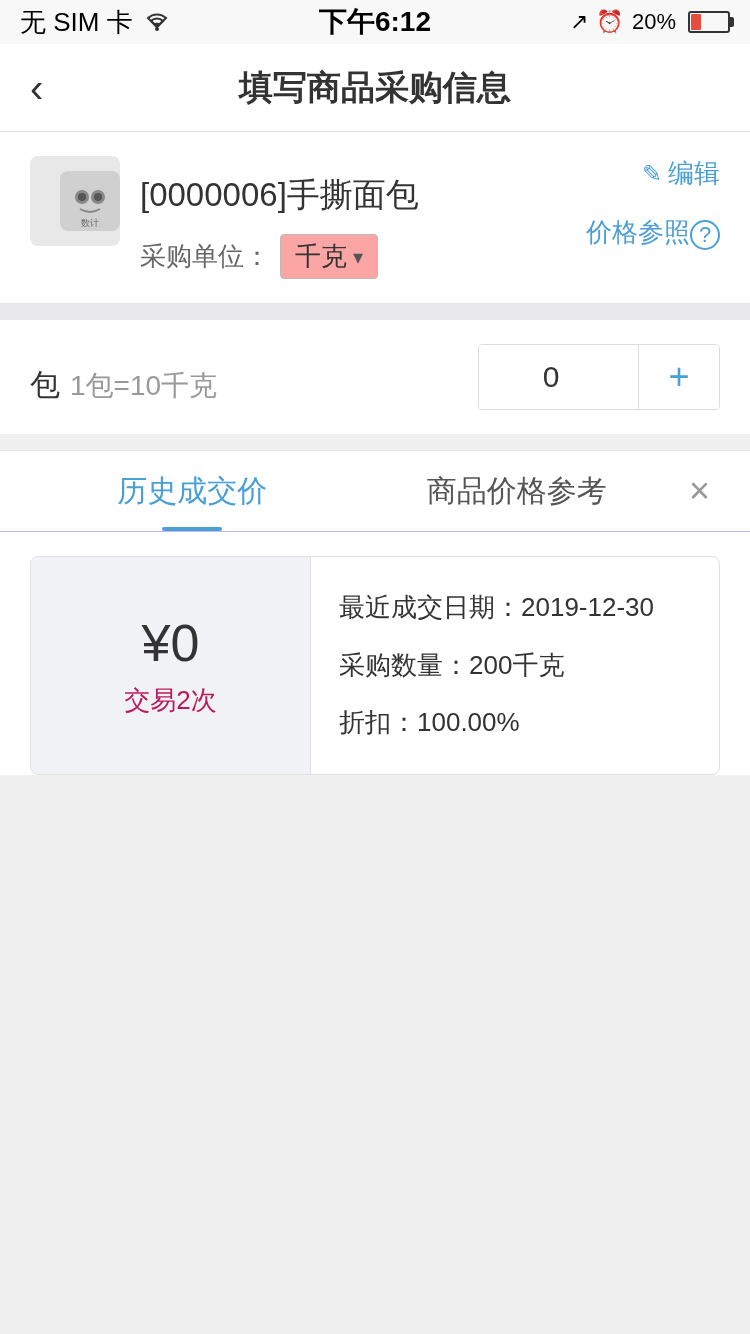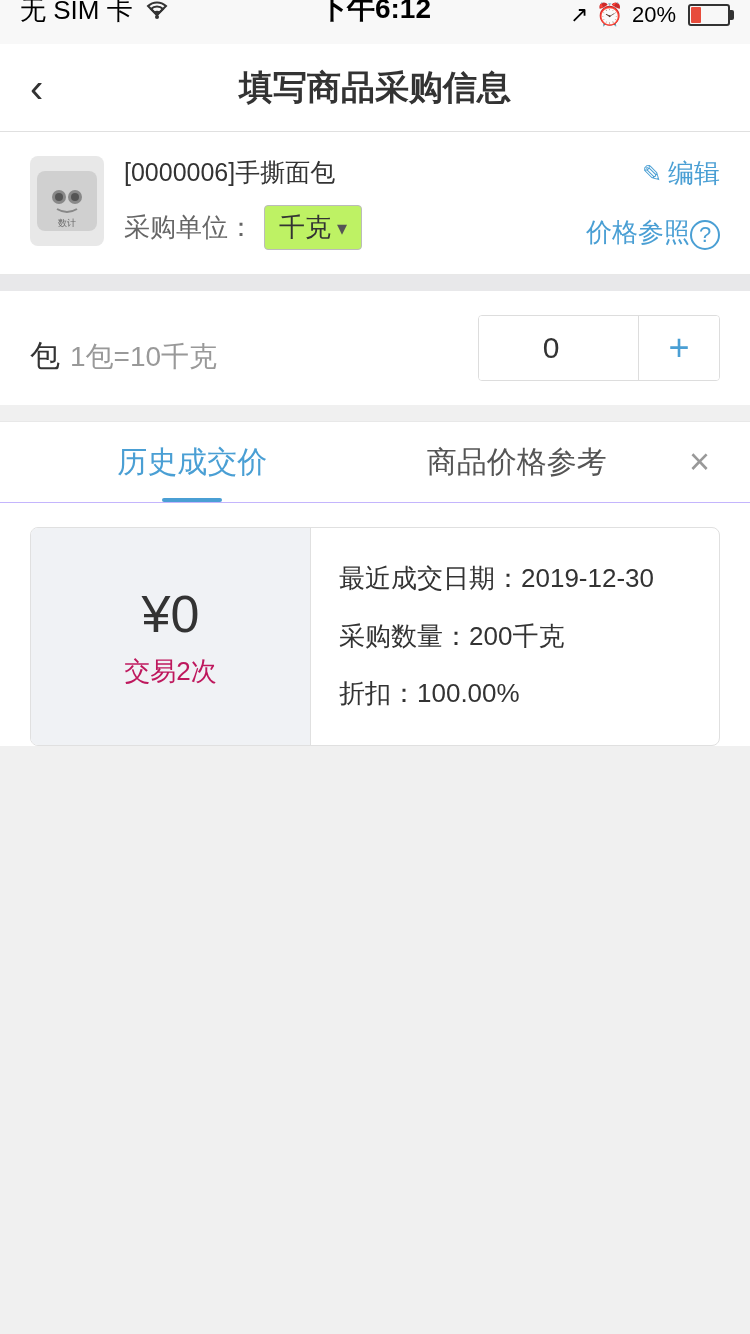--- a/index.html
+++ b/index.html
@@ -10,21 +10,21 @@
       font-family: -apple-system, 'PingFang SC', 'Helvetica Neue', Arial, sans-serif;
       background: #f0f0f0;
       overflow-x: hidden;
     }
 
     
     .status-bar {
       height: 44px;
       background: #f8f8f8;
       display: flex;
-      align-items: flex-end;
+      align-items: center;
       justify-content: space-between;
       padding: 16px 20px;
       font-size: 26px;
       font-weight: 500;
     }
     .status-left {
       display: flex;
       align-items: center;
       gap: 10px;
       font-size: 26px;
@@ -109,55 +109,56 @@
       display: flex;
       align-items: flex-start;
       justify-content: space-between;
     }
     .product-left {
       display: flex;
       align-items: flex-start;
       gap: 20px;
     }
     .product-image {
-      width: 74px;
+      width: 90px;
       height: 90px;
       background: #e8e8e8;
       border-radius: 8px;
       display: flex;
       align-items: center;
-      justify-content: center;
+      justify-content: flex-end;
       flex-shrink: 0;
     }
     .product-info {
       display: flex;
       flex-direction: column;
       gap: 16px;
     }
     .product-name {
-      font-size: 25px;
+      font-size: 33px;
       color: #333;
       font-weight: 500;
+      margin-top: 17px;
     }
     .product-unit-row {
       display: flex;
       align-items: center;
       gap: 10px;
     }
     .unit-label {
       font-size: 26px;
       color: #666;
     }
     .unit-select-wrapper {
       border: 1px solid #bbb;
       border-radius: 4px;
       padding: 4px 14px;
       font-size: 26px;
       color: #333;
-      background: #bef264;
+      background: #fca5a5;
       display: inline-flex;
       align-items: center;
       gap: 6px;
     }
     .dropdown-arrow {
       font-size: 20px;
       color: #555;
     }
     .edit-btn {
       color: #4a9fd4;

